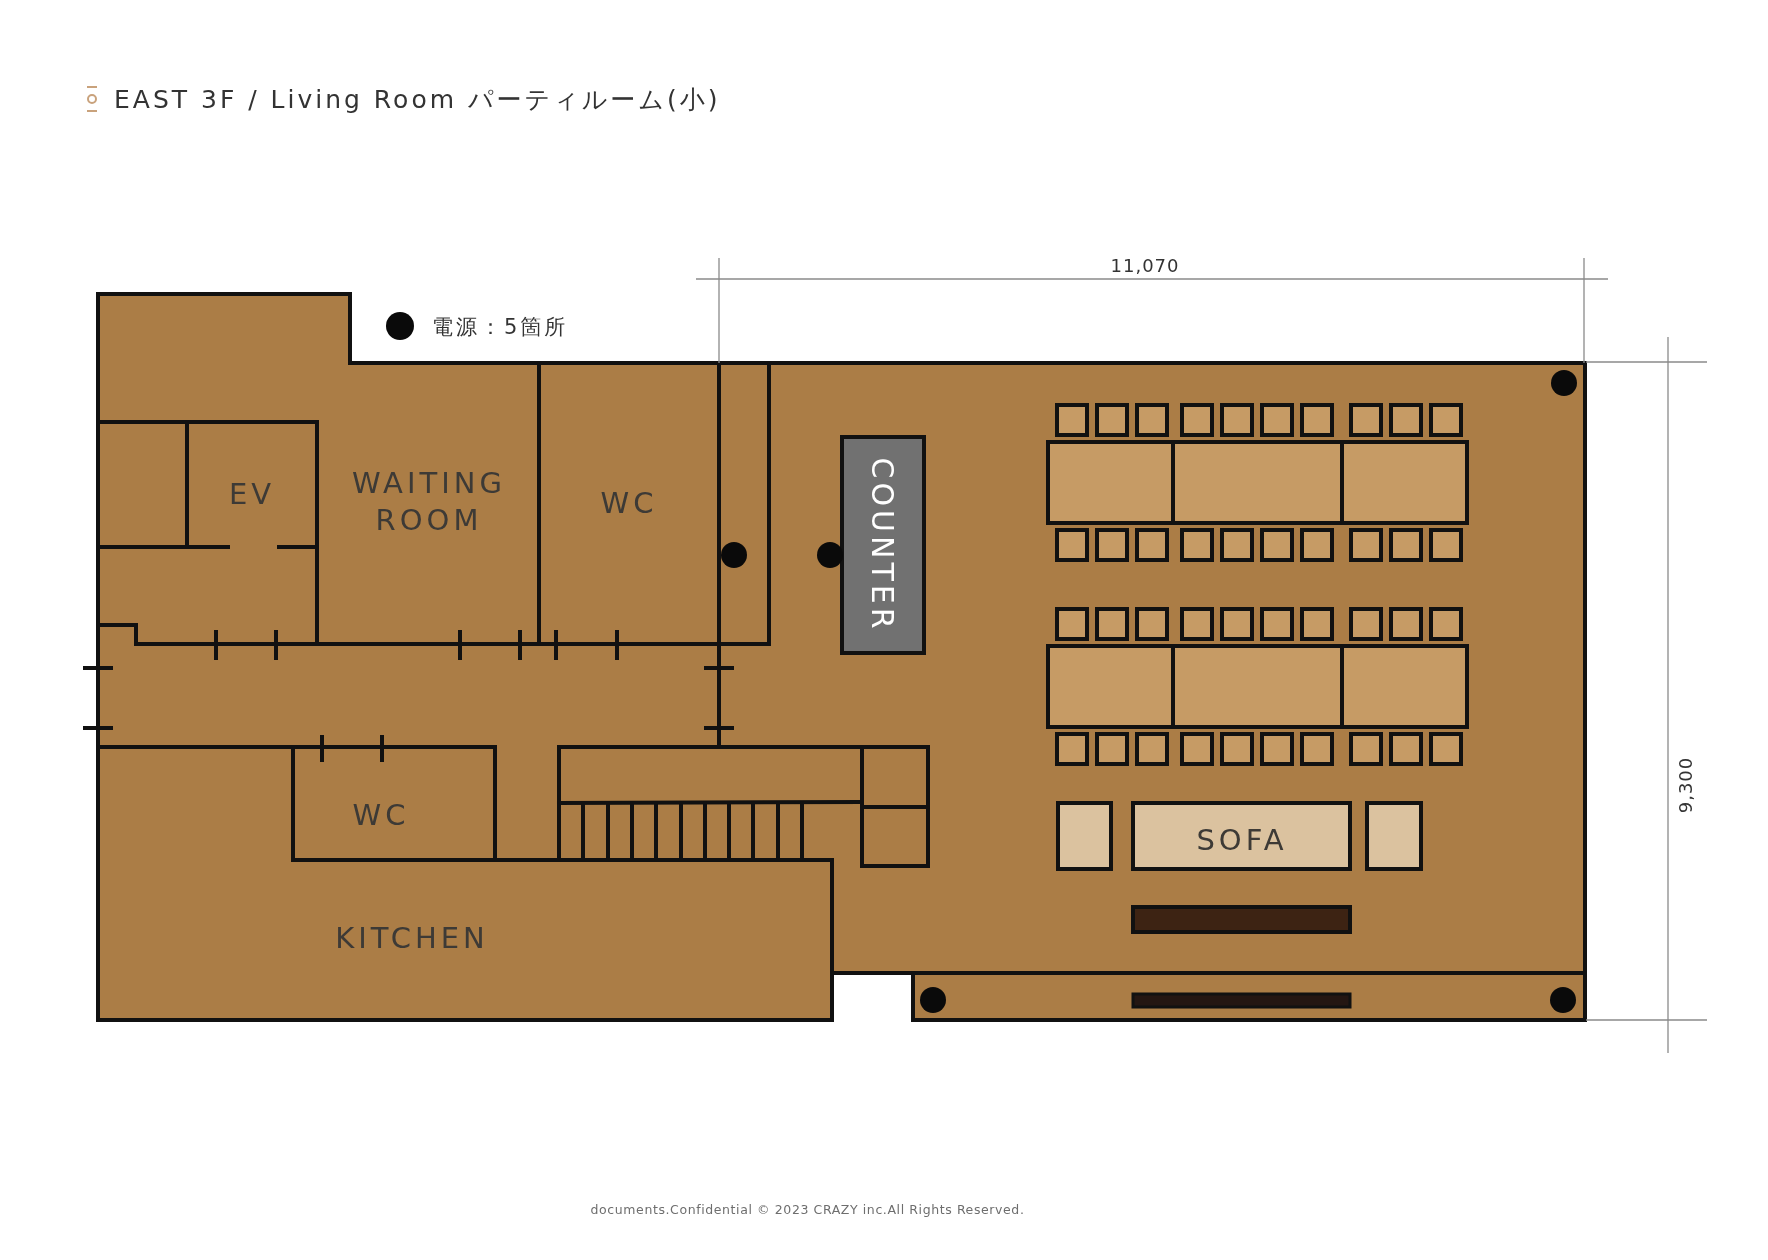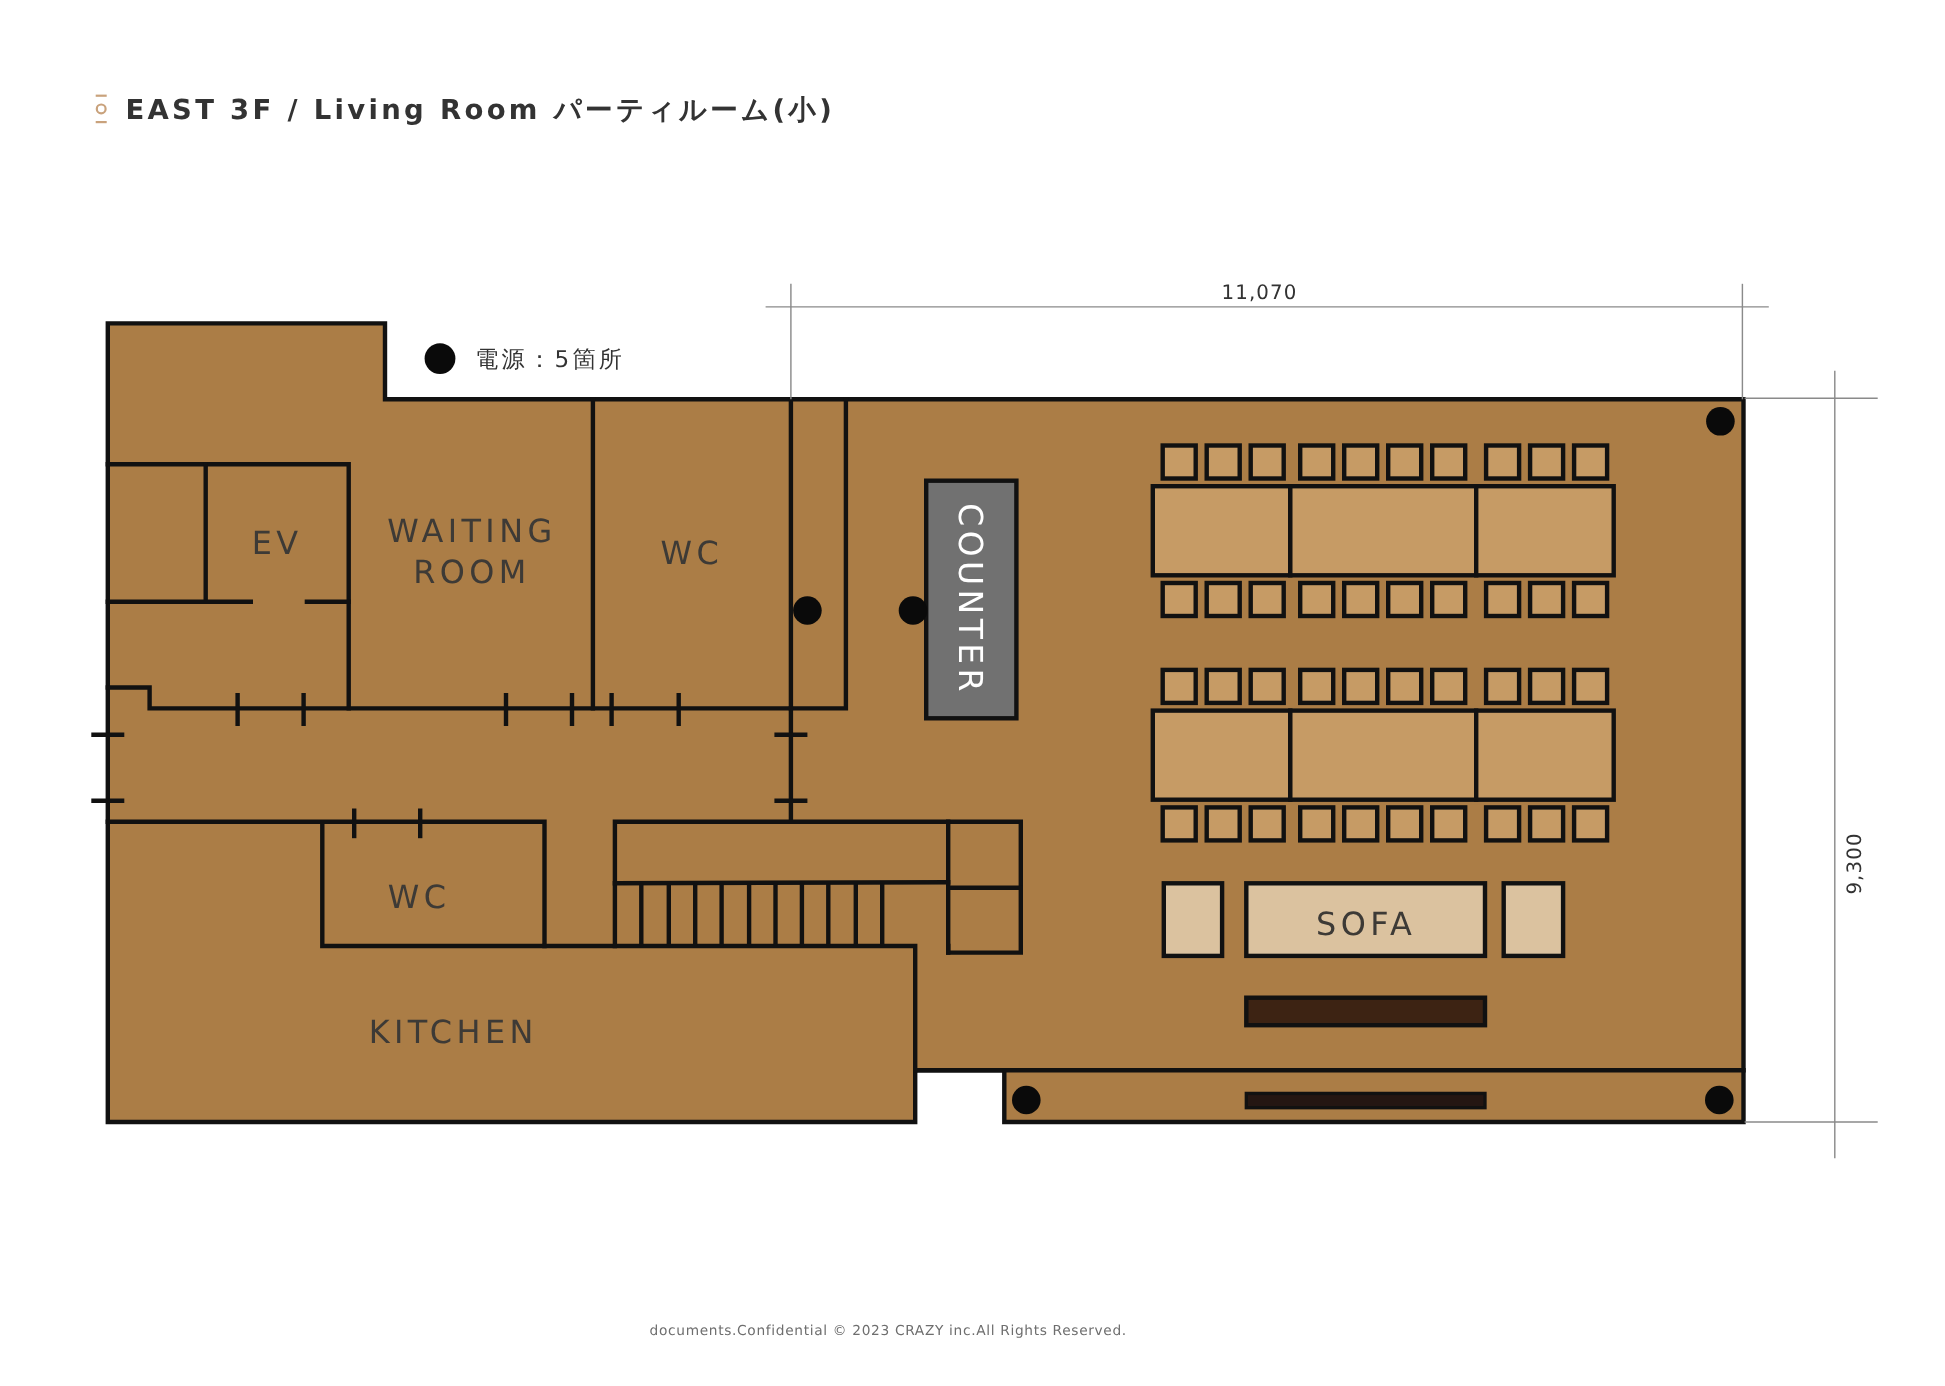--- a/index.html
+++ b/index.html
@@ -3,21 +3,21 @@
 <meta charset="utf-8">
 <style>
   html, body { margin:0; padding:0; background:#ffffff; }
   body { width:1768px; height:1260px; position:relative; overflow:hidden; font-family:"Liberation Sans", "DejaVu Sans", sans-serif; }
   .header { position:absolute; left:86px; top:84px; height:30px; display:flex; align-items:center; }
   .header-icon { width:12px; height:28px; position:relative; margin-right:16px; }
   .header-icon .bar { position:absolute; left:1px; width:10px; height:2px; background:#c9a27c; }
   .header-icon .bar.top { top:1px; }
   .header-icon .bar.bot { bottom:1px; }
   .header-icon .ring { position:absolute; left:1px; top:9px; width:6px; height:6px; border:2px solid #c9a27c; border-radius:50%; }
-  .header-title { font-size:25px; letter-spacing:3px; color:#333333; font-family:"DejaVu Sans", sans-serif; font-weight:700; }
+  .header-title { font-size:25px; letter-spacing:3px; color:#333333; font-family:"DejaVu Sans", sans-serif; font-weight:400; }
   svg.plan { position:absolute; left:0; top:0; }
   .wall { fill:none; stroke:#111111; stroke-width:4; stroke-linecap:square; }
   .tick { stroke:#111111; stroke-width:4; }
   .floor { fill:#ab7d46; }
   .room-label { font-family:"DejaVu Sans", sans-serif; font-size:29px; fill:#3d3a36; letter-spacing:4px; text-anchor:middle; }
   .chair { fill:#c69b65; stroke:#111111; stroke-width:4; }
   .table-seg { fill:#c69b65; stroke:#111111; stroke-width:4; }
   .sofa { fill:#dbc29f; stroke:#111111; stroke-width:4; }
   .dark-table { fill:#3d2313; stroke:#111111; stroke-width:4; }
   .dark-table2 { fill:#241612; stroke:#111111; stroke-width:3; }

